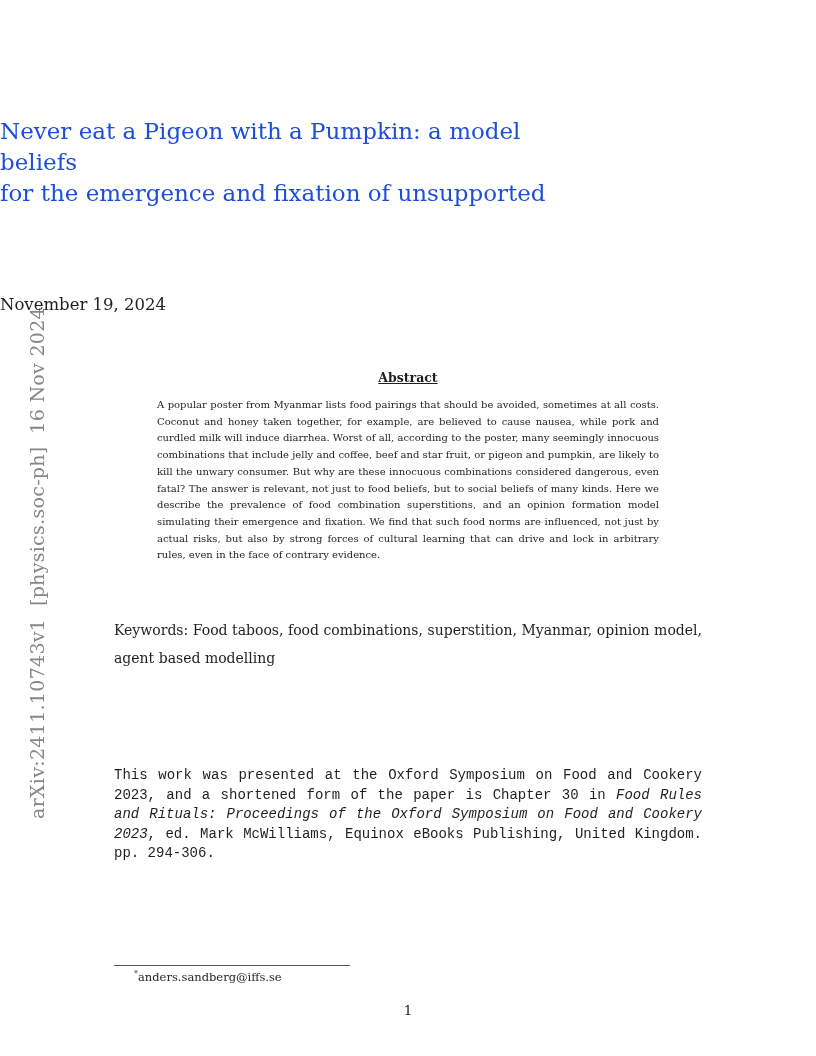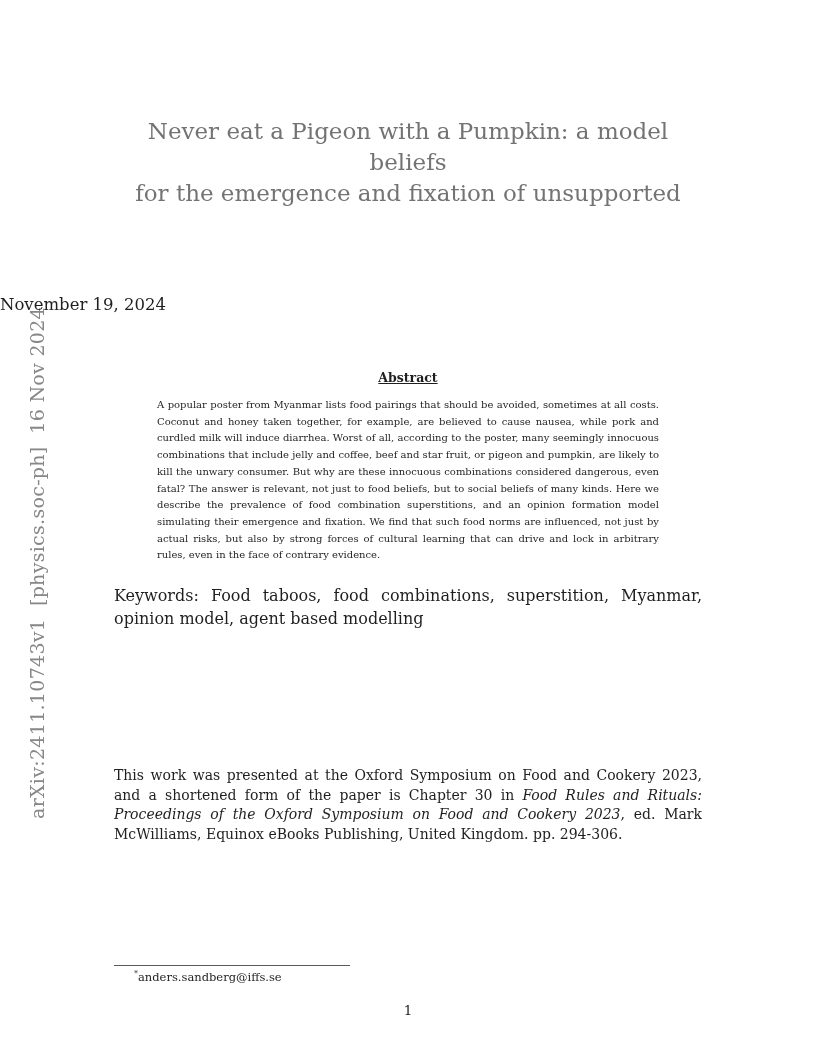--- a/index.html
+++ b/index.html
@@ -27,24 +27,23 @@
     font-size: 19px;
     color: #878787;
     letter-spacing: 0.3px;
   }
 
   .title-block {
     position: absolute;
     top: 116px;
     left: 0;
     width: 100%;
-    text-align: center;
     font-size: 23px;
     line-height: 31px;
-    color: #737373;
+    color: #1d4ed8;
   }
 
   .authors-block {
     position: absolute;
     top: 237px;
     left: 0;
     width: 100%;
     text-align: center;
     font-size: 16.5px;
     line-height: 26px;
@@ -79,36 +78,37 @@
     top: 397px;
     left: 157px;
     width: 502px;
     font-size: 10px;
     line-height: 16.7px;
     text-align: justify;
   }
 
   .keywords {
     position: absolute;
-    top: 584px;
+    top: 616px;
     left: 114px;
     width: 588px;
-    font-size: 16px;
-    line-height: 23px;
+    font-size: 14px;
+    line-height: 28px;
     text-align: justify;
   }
 
   .pub-note {
     position: absolute;
     top: 766px;
     left: 114px;
     width: 588px;
     font-size: 14px;
     line-height: 19.5px;
     text-align: justify;
+    font-family: Liberation Mono, monospace;
   }
 
   .footnote-rule {
     position: absolute;
     top: 965px;
     left: 114px;
     width: 236px;
     height: 1px;
     background: #5a5a5a;
   }

